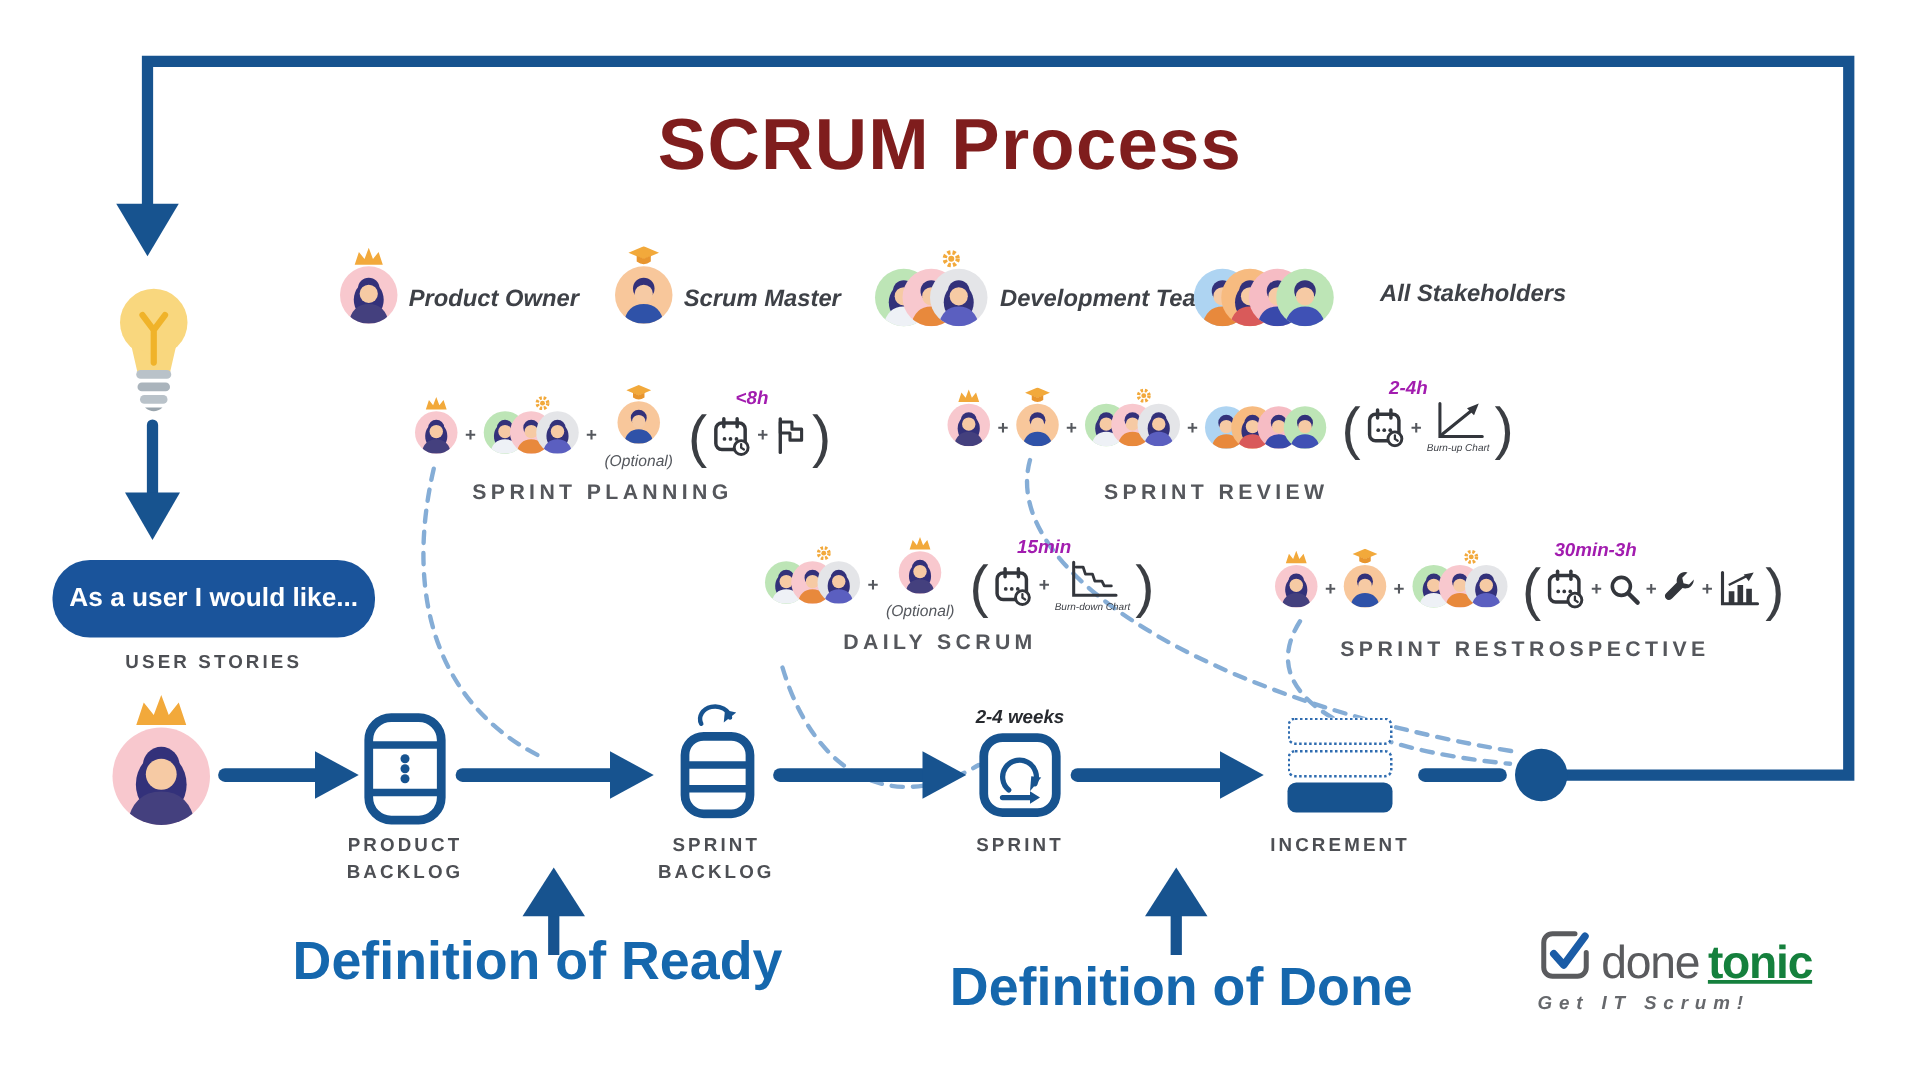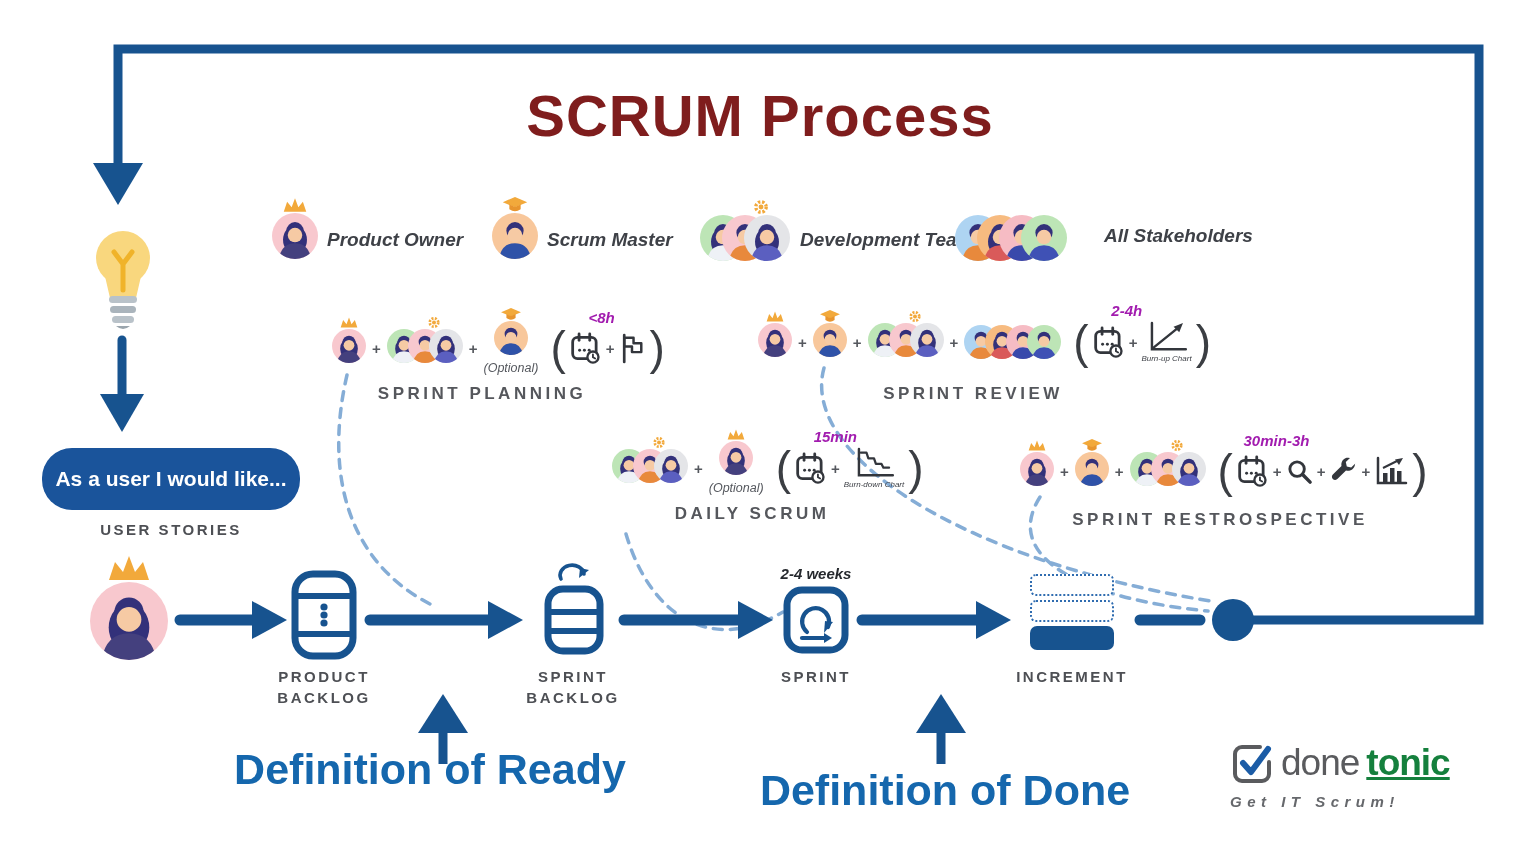--- a/index.html
+++ b/index.html
@@ -56,21 +56,21 @@
 
   
   .legend-item { position:absolute; z-index:2; }
 
   
   .dotted-rect { width:84px; height:22px; border:2.5px dotted #2f6cb0; border-radius:6px; background:#fff; }
   .solid-rect  { width:84px; height:24px; background:#17538f; border-radius:7px; }
   .inc-stack { display:flex; flex-direction:column; gap:4px; }
 
   
-  .logo-row { display:flex; align-items:flex-start; gap:7px; }
+  .logo-row { display:flex; align-items:flex-end; gap:7px; }
   .logo-done  { font-size:37px; font-weight:500; color:#5a5b5e; letter-spacing:-1px; }
   .logo-tonic { font-size:37px; font-weight:800; color:#15803d; letter-spacing:-1px;text-decoration:underline; }
   .tagline { font-size:15px; font-style:italic; font-weight:700; letter-spacing:5.5px; color:#66686c; margin-top:3px; }
 </style>
 </head>
 <body>
 
 <div id="canvas">
 
   <svg id="connectors" width="1536" height="862" viewBox="0 0 1536 862">

